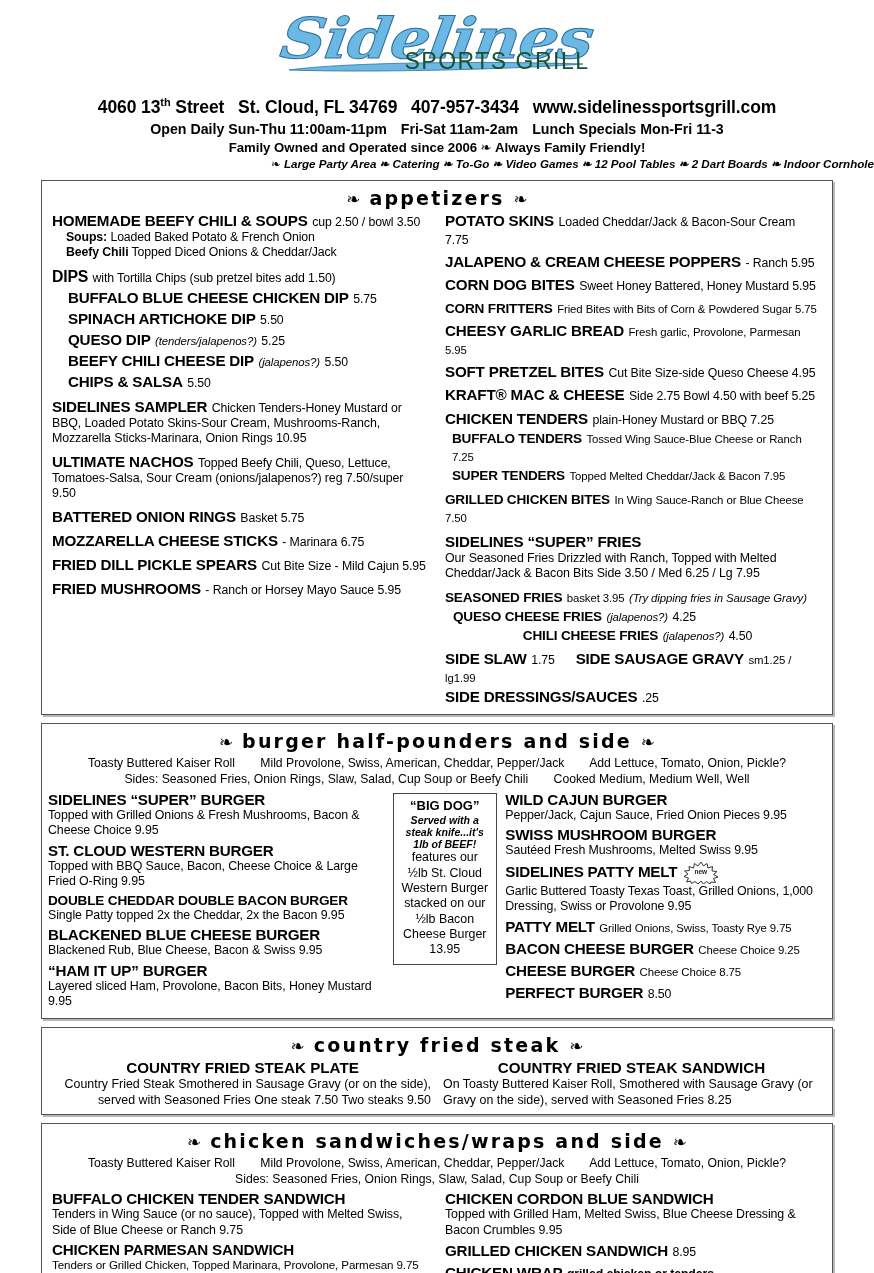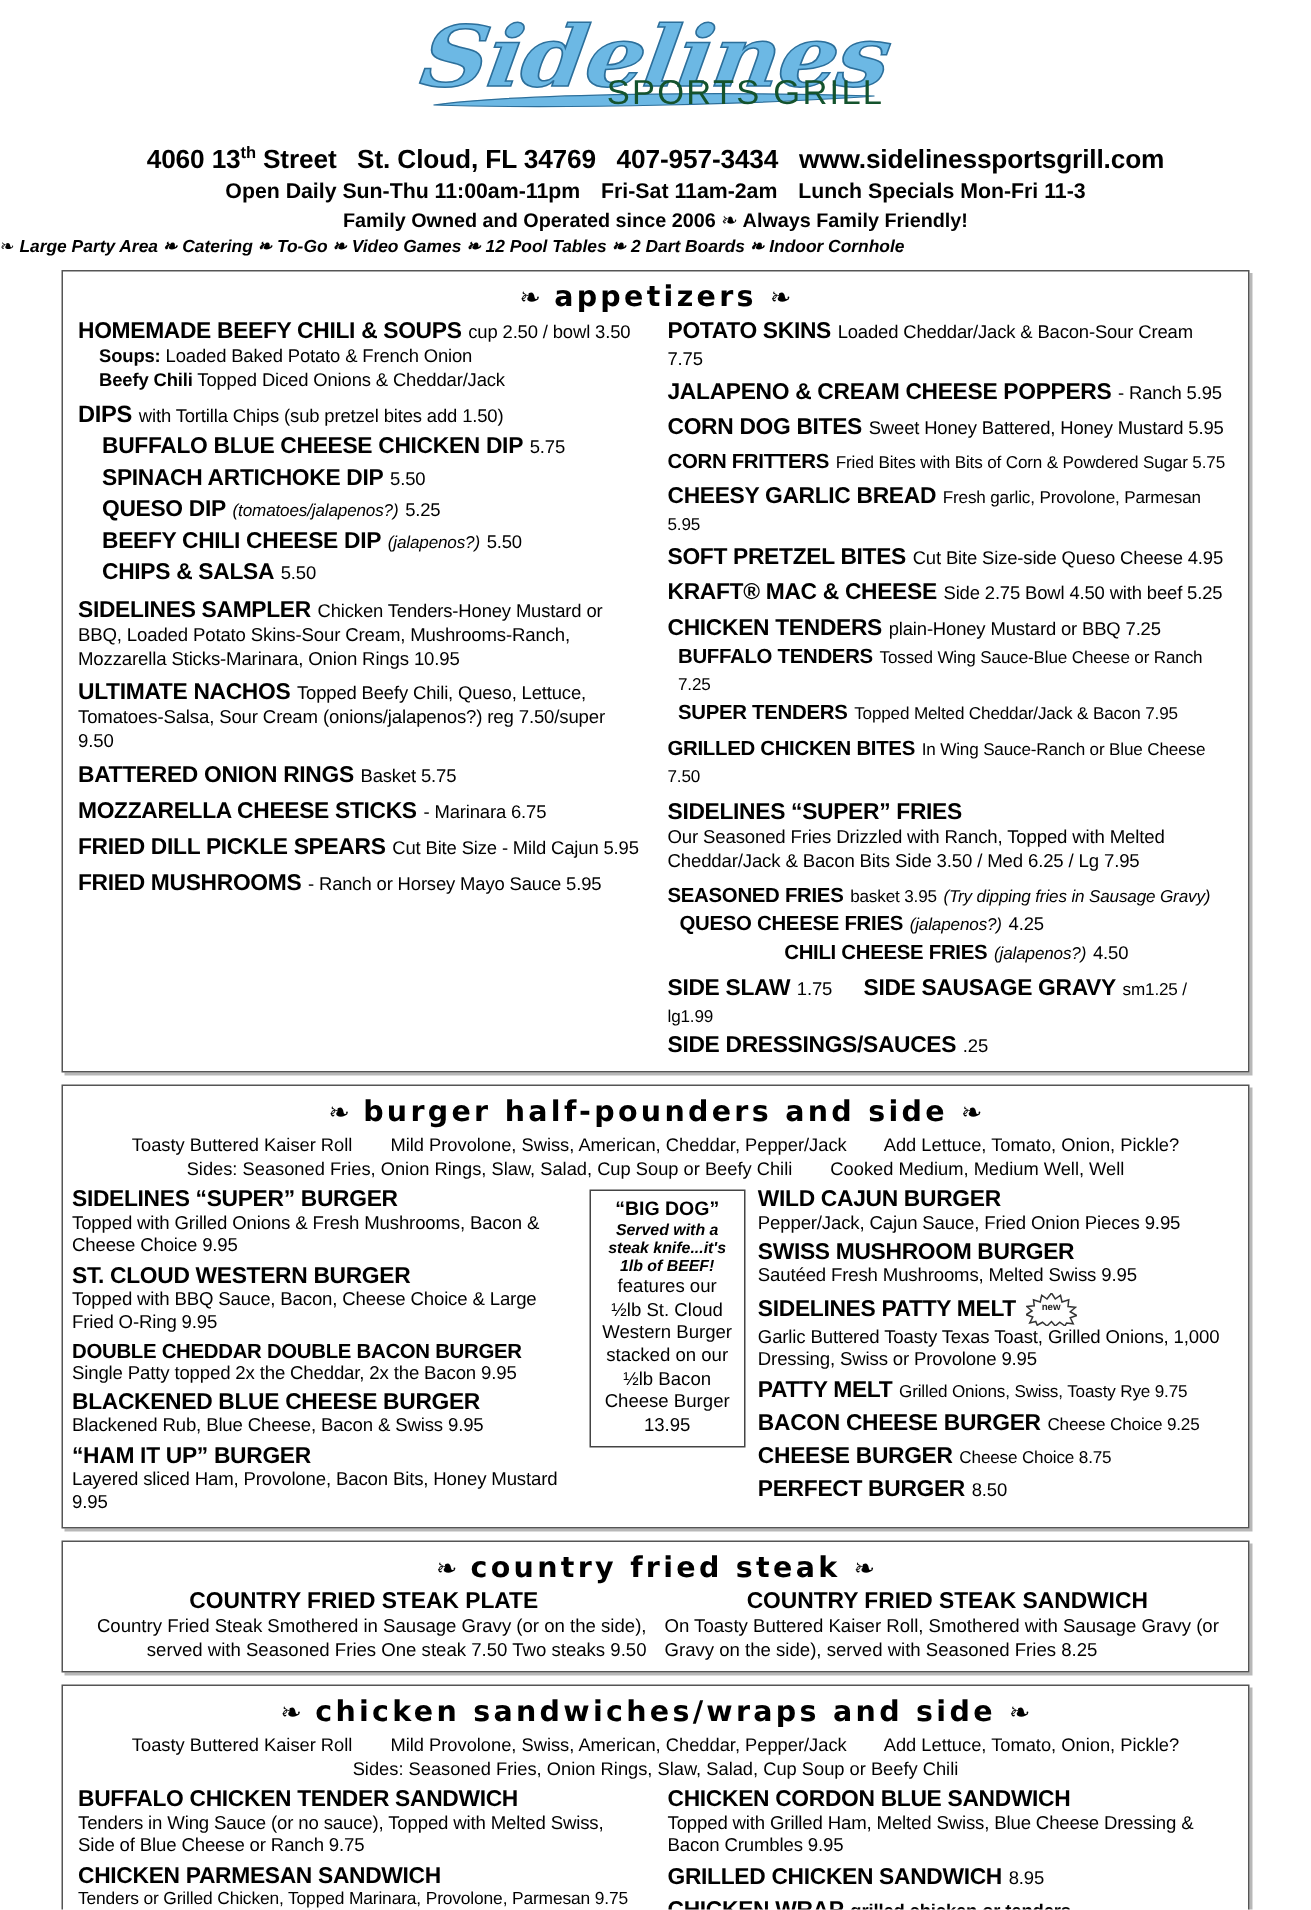--- a/index.html
+++ b/index.html
@@ -67,21 +67,21 @@
   }
   .hours-line .gap { display: inline-block; width: 10px; }
   .family-line {
     text-align: center;
     font-weight: bold;
     font-size: 13.2px;
     margin-top: 3px;
     white-space: nowrap;
   }
   .amen-line {
-    text-align: left;
+    text-align: right;
     font-weight: bold;
     font-style: italic;
     font-size: 11.6px;
     margin-top: 2px;
     white-space: nowrap;
   }
   .orn { font-family: "DejaVu Sans", sans-serif; font-style: normal; font-weight: bold; }
 
   
   .panel {
@@ -245,21 +245,21 @@
           <div style="margin-top:3px;">
             <span class="nm">BUFFALO BLUE CHEESE CHICKEN DIP</span>
             <span class="ds">5.75</span>
           </div>
           <div style="margin-top:3px;">
             <span class="nm">SPINACH ARTICHOKE DIP</span>
             <span class="ds">5.50</span>
           </div>
           <div style="margin-top:3px;">
             <span class="nm">QUESO DIP</span>
-            <span class="ds it tiny">(tomatoes/jalapenos?)</span>
+            <span class="ds it tiny">(tenders/jalapenos?)</span>
             <span class="ds">5.25</span>
           </div>
           <div style="margin-top:3px;">
             <span class="nm">BEEFY CHILI CHEESE DIP</span>
             <span class="ds it tiny">(jalapenos?)</span>
             <span class="ds">5.50</span>
           </div>
           <div style="margin-top:3px;">
             <span class="nm">CHIPS &amp; SALSA</span>
             <span class="ds">5.50</span>

